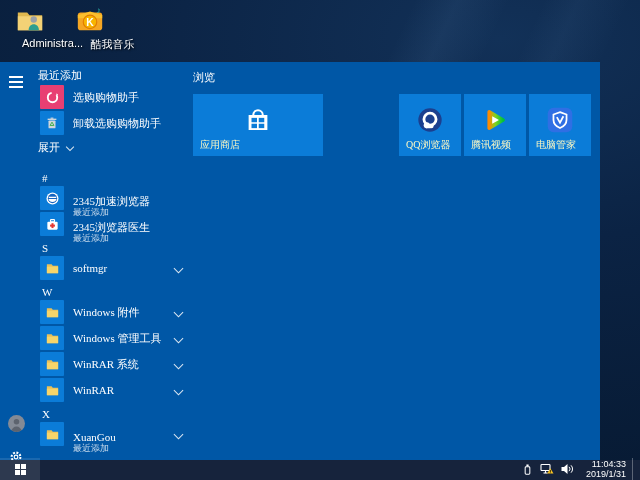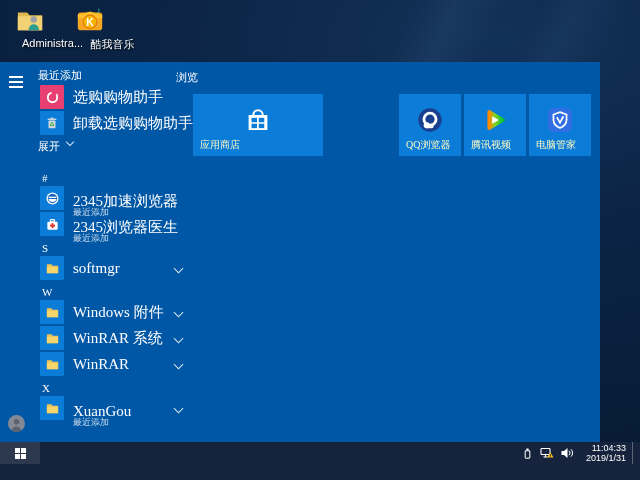--- a/index.html
+++ b/index.html
@@ -27,42 +27,42 @@
   .rail-btn{width:18px;height:18px;display:flex;align-items:center;justify-content:center;cursor:pointer;}
   
   .app-list{position:absolute;left:36px;top:4px;width:158px;color:#fff;}
   .list-header{height:14px;line-height:14px;font-size:11px;margin:2px 0 2px 2px;}
   .list-letter{height:14px;line-height:14px;font-size:11px;padding-left:6px;margin-top:4px;cursor:pointer;}
   .app-item{display:flex;align-items:center;height:26px;cursor:pointer;}
   .ai-icon{width:24px;height:24px;margin-left:4px;flex:0 0 24px;display:flex;
     align-items:center;justify-content:center;border-radius:1px;}
   .ai-icon.tilebg{background:#0b7cd8;}
   .ai-icon.pink{background:#e83f73;}
-  .ai-label{font-size:15px;margin-left:9px;white-space:nowrap;}
+  .ai-label{font-size:11px;margin-left:9px;white-space:nowrap;}
   .ai-meta{display:flex;flex-direction:column;margin-left:9px;line-height:11px;}
   .ai-meta .ai-label{margin-left:0;line-height:12px;margin-top:16px;}
   .ai-sub{font-size:9px;color:rgba(255,255,255,.78);line-height:10px;}
   .chevron{width:6px;height:6px;border-right:1.5px solid rgba(255,255,255,.85);
     border-bottom:1.5px solid rgba(255,255,255,.85);transform:rotate(45deg);
     margin-left:auto;margin-right:12px;flex:0 0 auto;}
-  .expand-row{display:flex;align-items:flex-start;height:16px;font-size:11px;
+  .expand-row{display:flex;align-items:center;height:16px;font-size:11px;
     margin:3px 0 16px 2px;cursor:pointer;}
   .expand-row .chevron{margin-left:7px;margin-right:0;width:5px;height:5px;}
   
-  .tile-group-label{position:absolute;left:176px;top:8px;font-size:11px;color:#fff;cursor:pointer;}
+  .tile-group-label{position:absolute;left:193px;top:8px;font-size:11px;color:#fff;cursor:pointer;}
   .tile{position:absolute;top:32px;height:62px;background:#0b7cd8;color:#fef9c3;cursor:pointer;}
   .tile-store{left:193px;width:130px;}
   .tile-qq{left:399px;width:62px;}
   .tile-video{left:464px;width:62px;}
   .tile-pc{left:529px;width:62px;}
   .t-icon{position:absolute;inset:0 0 10px 0;display:flex;align-items:center;justify-content:center;}
   .t-label{position:absolute;left:7px;bottom:4px;font-size:10px;}
   
-  .taskbar{position:absolute;left:0;bottom:0;width:640px;height:38px;background:#16233c;
-    display:flex;align-items:flex-start;z-index:5;}
+  .taskbar{position:absolute;left:0;bottom:0;width:640px;height:20px;background:#16233c;
+    display:flex;align-items:flex-end;z-index:5;}
   .start-btn{width:40px;height:22px;display:flex;align-items:center;justify-content:center;
     background:rgba(255,255,255,.10);cursor:pointer;}
   .winlogo{display:grid;grid-template-columns:5px 5px;grid-template-rows:5px 5px;gap:1px;}
   .winlogo span{background:#fff;display:block;}
   .tray{margin-left:auto;display:flex;align-items:center;gap:6px;padding-right:3px;}
   .tray-icon{width:14px;height:14px;display:flex;align-items:center;justify-content:center;
     position:relative;cursor:pointer;}
   .clock{font-size:9px;line-height:10px;color:#fff;text-align:right;cursor:pointer;min-width:46px;}
   .show-desktop{width:4px;height:22px;border-left:1px solid rgba(255,255,255,.3);cursor:pointer;}
 </style>
@@ -217,20 +217,30 @@
         <span class="ai-icon tilebg">
           <svg viewBox="0 0 16 16" width="15" height="15">
               <path d="M2 3.5h5l1.3 1.5H14v8H2z" fill="#e8c05a"></path>
               <path d="M2 6h12v7H2z" fill="#f6d56a"></path>
             </svg>
         </span>
         <span class="ai-label">Windows 附件</span>
         <span class="chevron"></span>
       </div>
 
+      <div class="app-item">
+        <span class="ai-icon tilebg">
+          <svg viewBox="0 0 16 16" width="15" height="15">
+              <path d="M2 3.5h5l1.3 1.5H14v8H2z" fill="#e8c05a"></path>
+              <path d="M2 6h12v7H2z" fill="#f6d56a"></path>
+            </svg>
+        </span>
+        <span class="ai-label">Windows 管理工具</span>
+        <span class="chevron"></span>
+      </div>
 
       <div class="app-item">
         <span class="ai-icon tilebg">
           <svg viewBox="0 0 16 16" width="15" height="15">
               <path d="M2 3.5h5l1.3 1.5H14v8H2z" fill="#e8c05a"></path>
               <path d="M2 6h12v7H2z" fill="#f6d56a"></path>
             </svg>
         </span>
         <span class="ai-label">WinRAR 系统</span>
         <span class="chevron"></span>

